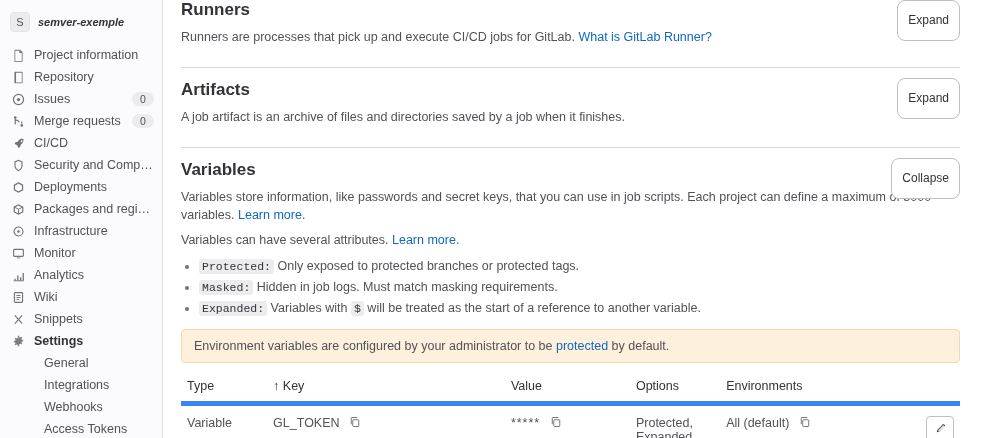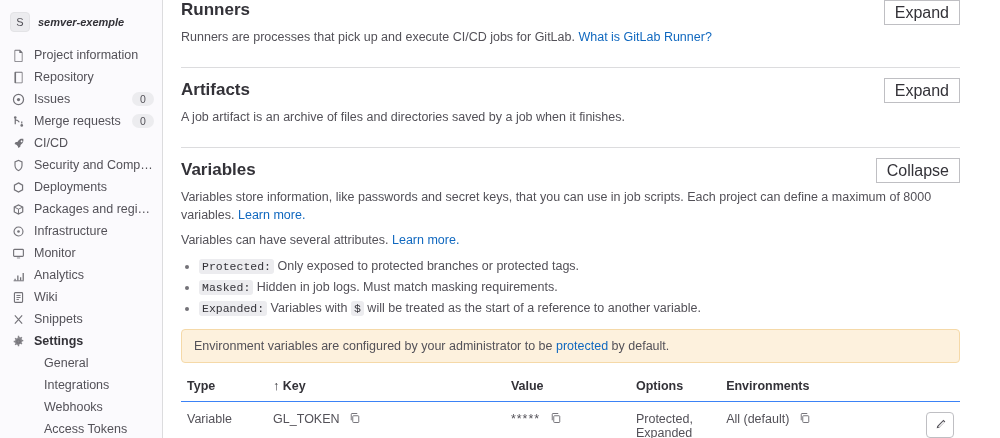--- a/index.html
+++ b/index.html
@@ -144,24 +144,24 @@
   a.link {
     color: #1068bf;
     text-decoration: none;
   }
   .toggle-btn {
     position: absolute;
     right: 0;
     top: 0;
     background: #fff;
     border: 1px solid #bfbfc3;
-    border-radius: 0;
-    font-size: 16px;
-    color: #333238;
-    padding: 4px 10px;
+    border-radius: 8px;
+    font-size: 12px;
+    color: #333238;
+    padding: 12px 10px;
     line-height: 15px;
     cursor: pointer;
     font-family: "Liberation Sans", sans-serif;
   }
   .sec-vars .toggle-btn { top: 10px; }
   .sec-artifacts .toggle-btn { top: 10px; }
 
   .attr-list {
     margin: 4px 0 10px 0;
     padding-left: 18px;
@@ -189,25 +189,25 @@
     margin: 4px 0 12px 0;
   }
 
   table.vars {
     width: 100%;
     border-collapse: collapse;
     font-size: 12.5px;
   }
   table.vars th {
     text-align: left;
-    font-weight: bold;
+    font-weight: normal;
     color: #333238;
     font-size: 12.5px;
     padding: 4px 6px 8px 6px;
-    border-bottom: 1px solid #3b82f6;
+    border-bottom: 5px solid #3b82f6;
   }
   table.vars td {
     padding: 10px 6px;
     color: #535158;
     vertical-align: top;
     border-bottom: 1px solid #dcdcde;
   }
   .col-type { width: 72px; }
   .col-key { width: 220px; margin-left: 8px; }
   .col-value { width: 110px; }

